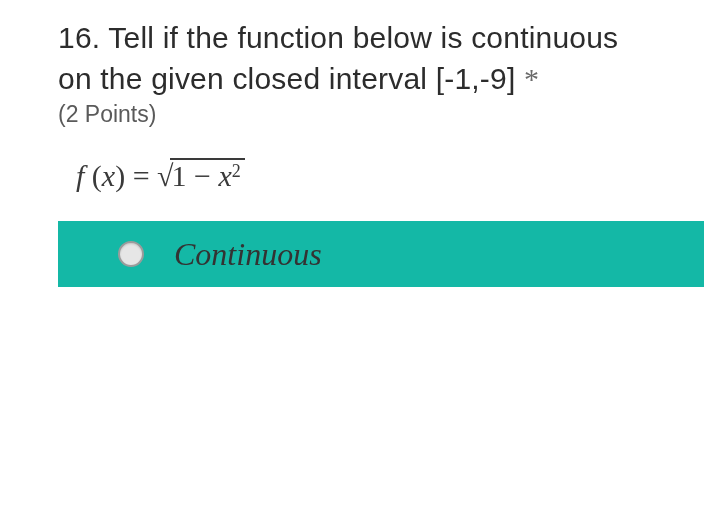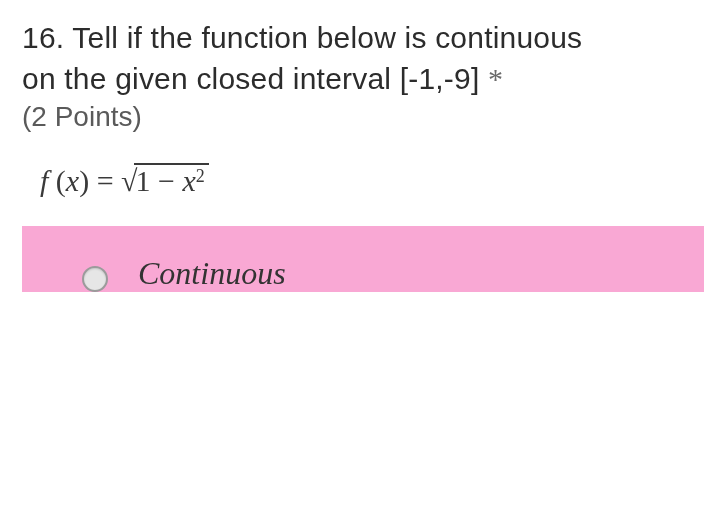--- a/index.html
+++ b/index.html
@@ -5,36 +5,37 @@
   * { box-sizing: border-box; margin: 0; padding: 0; }
   html, body {
     width: 720px;
     height: 511px;
     background: #ffffff;
     font-family: Georgia, 'Times New Roman', serif;
     color: #222;
   }
   .container {
     padding: 18px 16px 0 22px;
+    margin-left: 36px;
   }
   .question-text {
     font-family: 'Comic Sans MS', 'Chalkboard SE', cursive, sans-serif;
     font-size: 30px;
     line-height: 1.35;
     color: #2c2c2c;
     letter-spacing: 0.2px;
   }
   .asterisk {
     color: #6b6b6b;
     font-family: Georgia, serif;
     font-weight: normal;
   }
   .points {
     font-family: 'Comic Sans MS', 'Chalkboard SE', cursive, sans-serif;
-    font-size: 28px;
+    font-size: 23px;
     color: #5a5a5a;
     margin-top: 2px;
   }
   .formula {
     font-family: 'Times New Roman', Georgia, serif;
     font-style: italic;
     font-size: 30px;
     color: #3a3a3a;
     margin: 30px 0 30px 18px;
     line-height: 1;
@@ -63,24 +64,24 @@
   .sup {
     font-size: 18px;
     vertical-align: super;
     position: relative;
     top: 2px;
   }
   .options {
     margin-top: 14px;
   }
   .option {
-    background: #f9a8d4;
+    background: #14b8a6;
     height: 66px;
     display: flex;
-    align-items: flex-end;
+    align-items: center;
     padding-left: 60px;
     margin-bottom: 22px;
   }
   .radio {
     width: 26px;
     height: 26px;
     border: 2px solid #9b9b9b;
     border-radius: 50%;
     background: #e6e6e6;
     flex: 0 0 auto;

